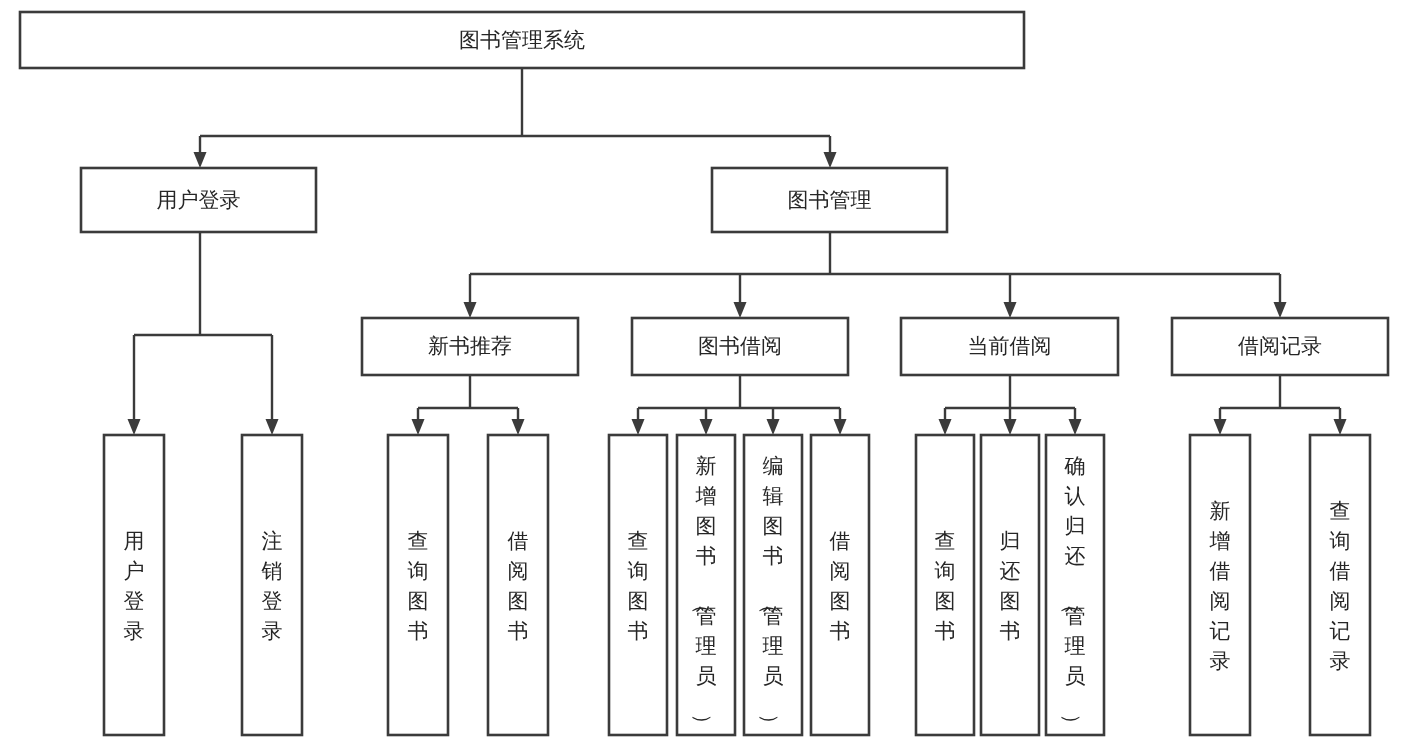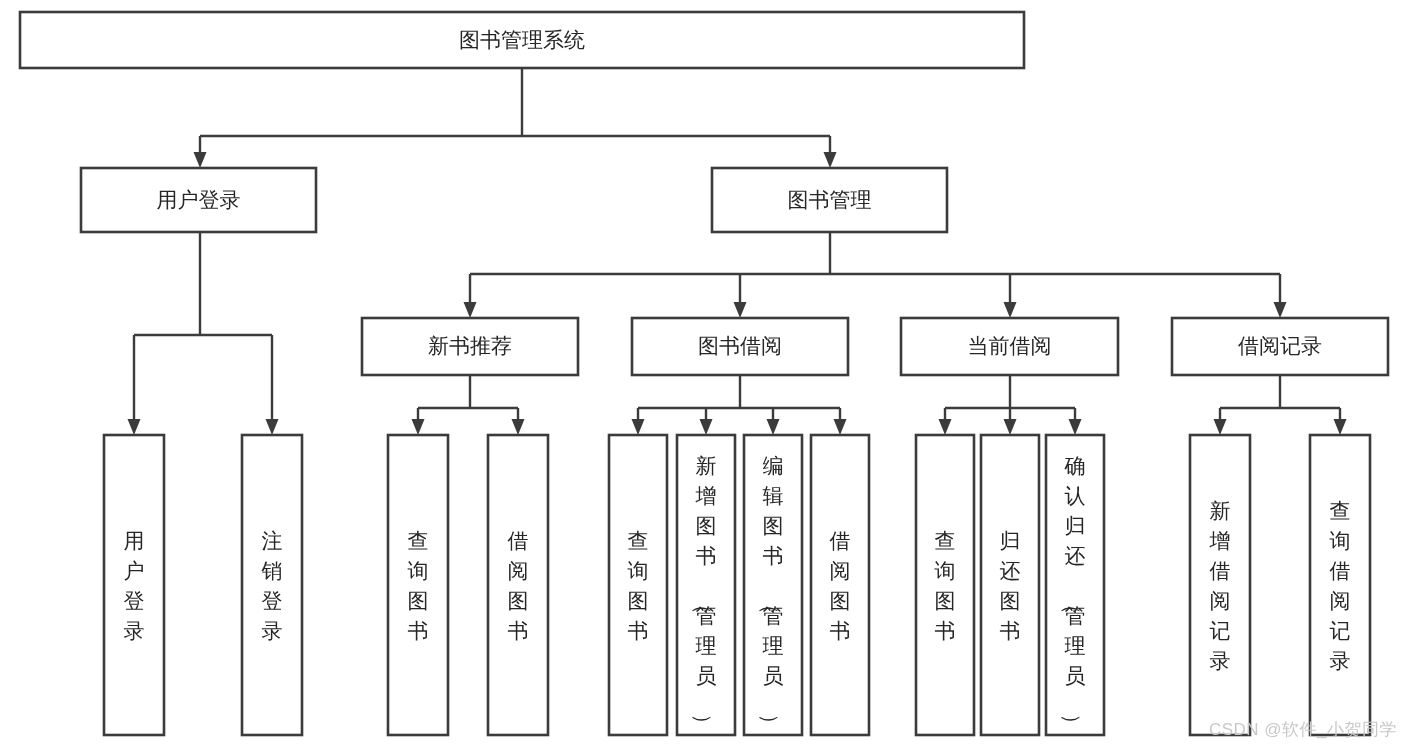--- a/index.html
+++ b/index.html
@@ -217,14 +217,13 @@
         <g>
           <rect class="node-box" x="1190" y="435" width="60" height="300"></rect>
           <text class="leaf-label" x="1220" y="518.4"><tspan x="1220" dy="0">新</tspan><tspan x="1220" dy="30">增</tspan><tspan x="1220" dy="30">借</tspan><tspan x="1220" dy="30">阅</tspan><tspan x="1220" dy="30">记</tspan><tspan x="1220" dy="30">录</tspan></text>
         </g>
         <g>
           <rect class="node-box" x="1310" y="435" width="60" height="300"></rect>
           <text class="leaf-label" x="1340" y="518.4"><tspan x="1340" dy="0">查</tspan><tspan x="1340" dy="30">询</tspan><tspan x="1340" dy="30">借</tspan><tspan x="1340" dy="30">阅</tspan><tspan x="1340" dy="30">记</tspan><tspan x="1340" dy="30">录</tspan></text>
         </g>
       </g>
   </svg>
-  <div class="watermark-text">CSDN @软件_小贺同学</div>
 </div>
 
 </body></html>

